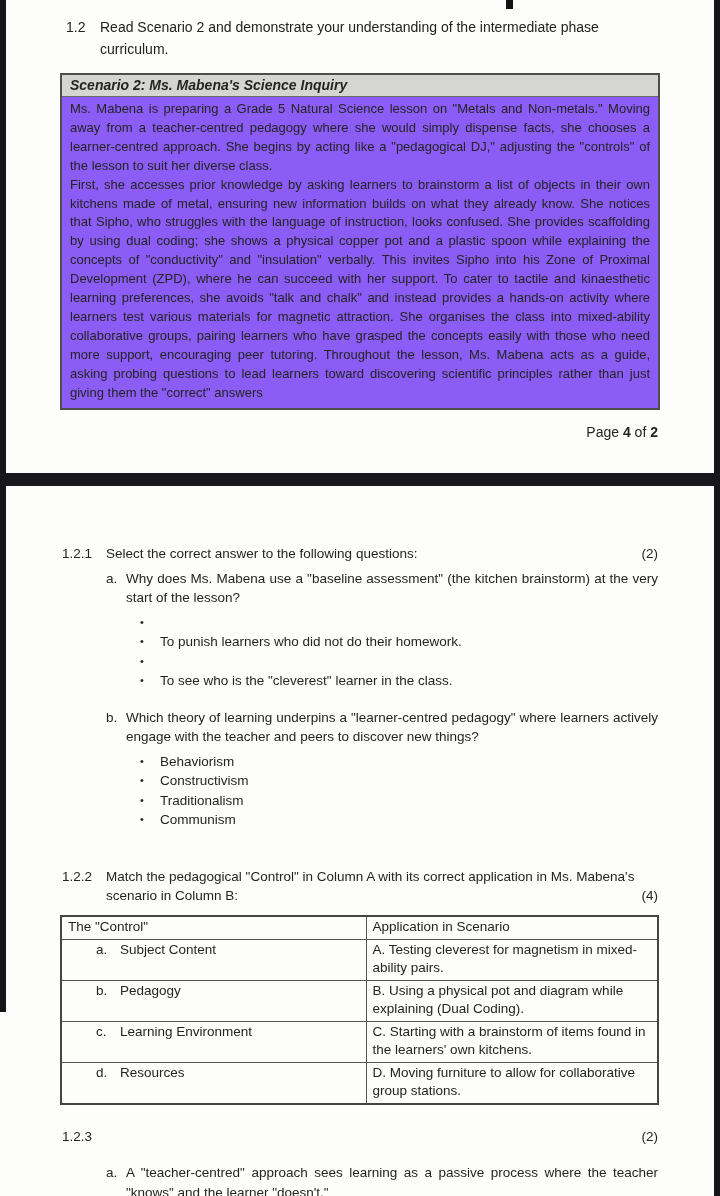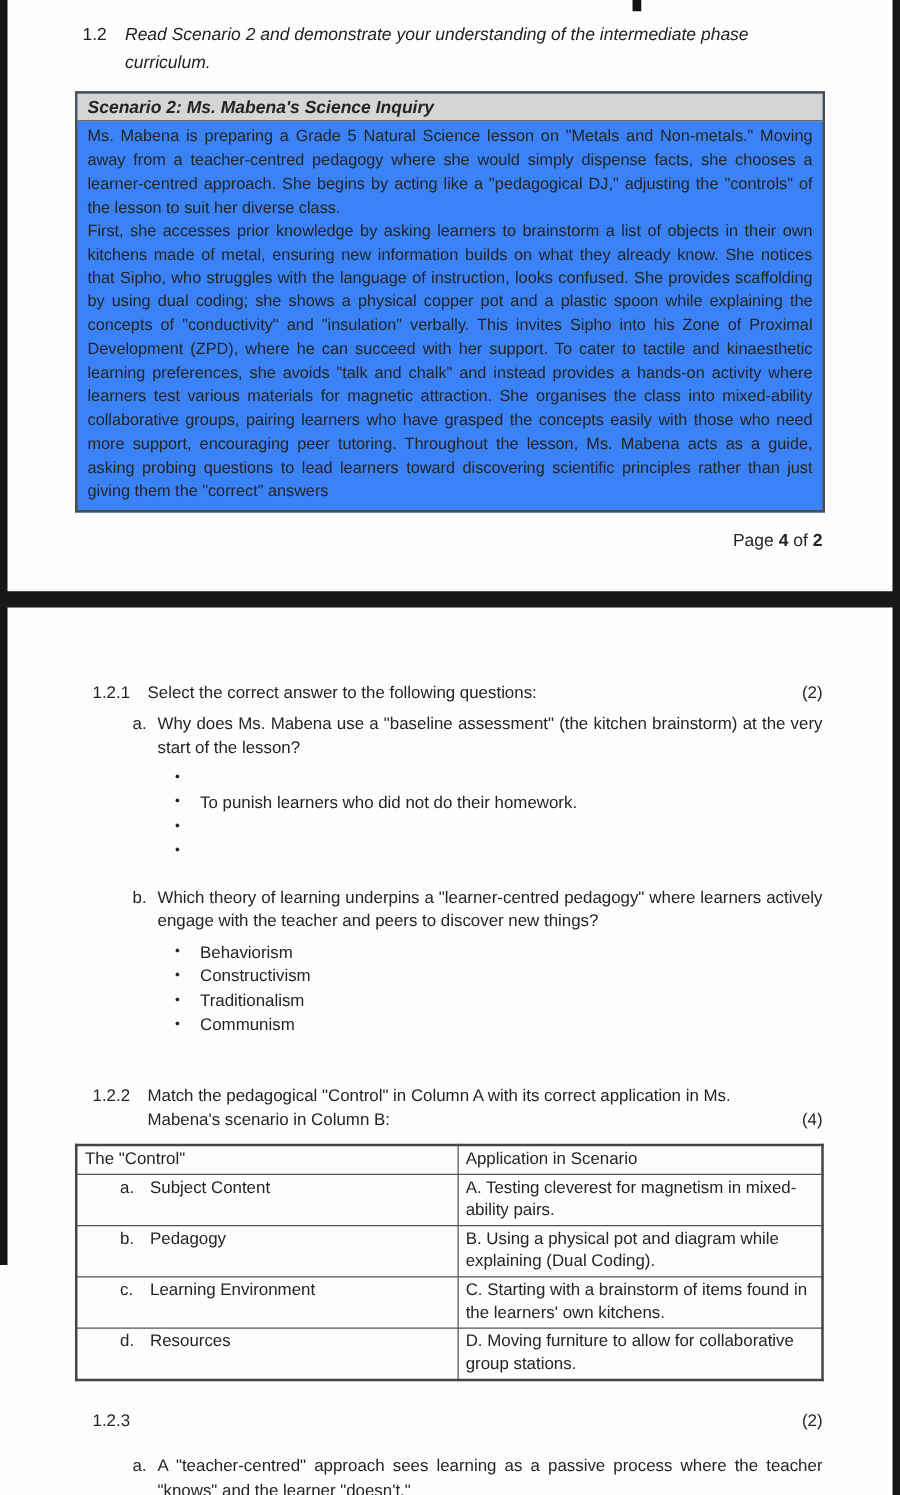--- a/index.html
+++ b/index.html
@@ -16,37 +16,37 @@
   .page-divider { position: absolute; left: 0; top: 473px; width: 720px; height: 13px; background: #18181b; }
   .top-dash { position: absolute; left: 506px; top: 0; width: 7px; height: 9px; background: #121212; }
 
   .page { position: absolute; left: 6px; right: 6px; }
   .page-1 { top: 0; height: 473px; padding-left: 12px; }
   .page-2 { top: 490px; height: 706px; padding: 0 56px; }
 
   
   .q12 { position: absolute; left: 60px; top: 16px; width: 560px; display: flex; font-size: 14px; line-height: 22px; }
   .q12 .qnum { width: 34px; flex: none; }
-  .q12 .qlines { flex: 1; font-style: italic; }
-
-  .scenario-box { position: absolute; left: 54px; top: 73px; width: 600px; border: 2px solid #4e4e4e; background: #3b82f6; }
+  .q12 .qlines { flex: 1; }
+
+  .scenario-box { position: absolute; left: 54px; top: 73px; width: 600px; border: 2px solid #4e4e4e; background: #8b5cf6; }
   .scenario-title {
     background: #d5d5d3; border-bottom: 1px solid #6a6a6a;
     font-weight: bold; font-style: italic; font-size: 14px;
     padding: 2px 8px 3px 8px;
   }
   .scenario-body { padding: 3px 8px 5px 8px; font-size: 13px; line-height: 18.9px; text-align: justify; }
   .scenario-body p { margin: 0; }
 
   .page-footer { position: absolute; right: 56px; top: 424px; font-size: 14px; }
   .page-footer b { font-weight: bold; }
 
   
   .q-head { display: flex; font-size: 13.5px; line-height: 19.5px; }
-  .q-head .num { width: 44px; flex: none; margin-left: 12px; }
+  .q-head .num { width: 44px; flex: none; }
   .q-head .prompt { max-width: 530px; }
   .q-head .marks { margin-left: auto; align-self: flex-end; }
 
   .sub-items { margin-left: 44px; }
   .sub-item { display: flex; font-size: 13.5px; line-height: 19.5px; }
   .sub-item .slabel { width: 20px; flex: none; }
   .sub-item .stext { flex: 1; text-align: justify; }
 
   .opts { list-style: none; margin: 5px 0 0 14px; }
   .opts li { display: flex; font-size: 13.5px; line-height: 19.5px; }
@@ -122,20 +122,21 @@
         </li>
       <li>
           <span class="bullet">•</span>
           <span>To punish learners who did not do their homework.</span>
         </li>
       <li>
           <span class="bullet">•</span>
         </li>
       <li>
           <span class="bullet">•</span>
+          <span>To see who is the "cleverest" learner in the class.</span>
         </li>
     </ul>
 
     <div class="sub-item sub-b">
       <span class="slabel">b.</span>
       <span class="stext">Which theory of learning underpins a "learner-centred pedagogy" where learners actively engage with the teacher and peers to discover new things?</span>
     </div>
     <ul class="opts" style="margin-left:34px">
       <li>
           <span class="bullet">•</span>

